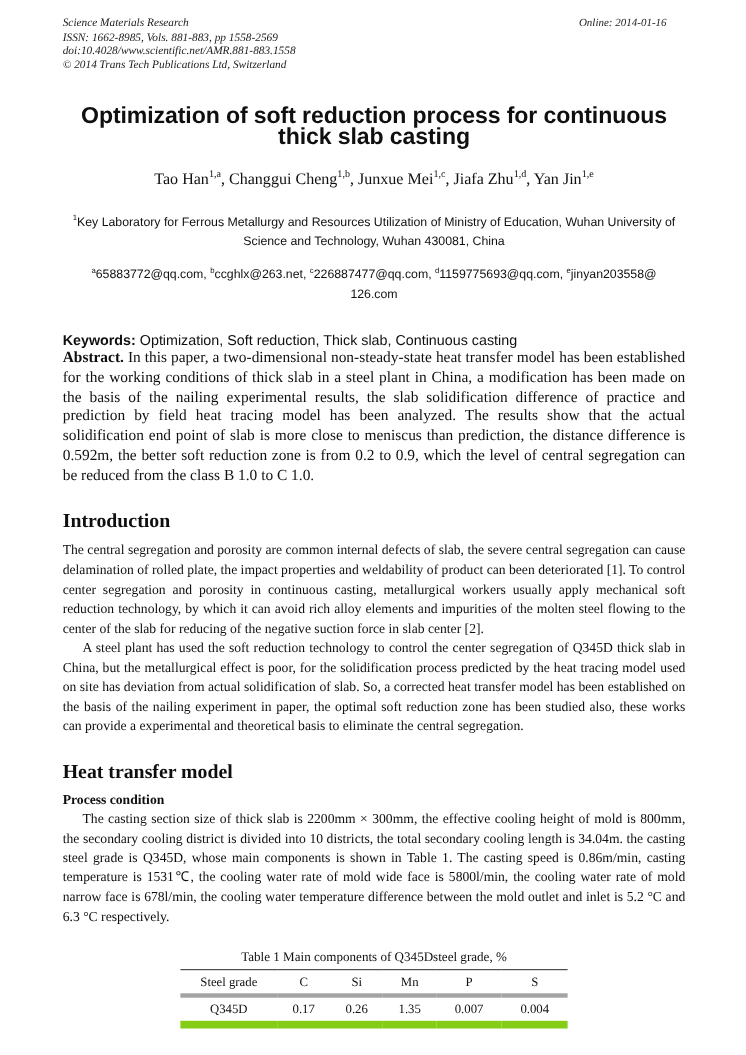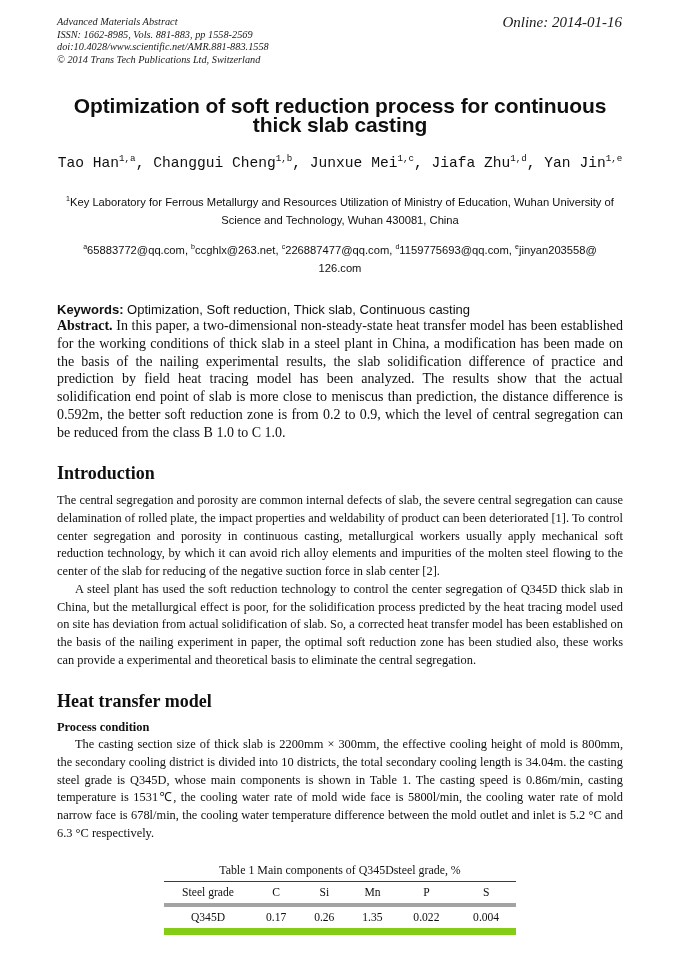--- a/index.html
+++ b/index.html
@@ -26,44 +26,44 @@
   .jhead {
     position: relative;
     font-family: "Liberation Serif", serif;
     font-style: italic;
     font-size: 10.3px;
     line-height: 12.6px;
     color: #1a1a1a;
   }
   .jhead .online {
     position: absolute;
-    right: 1px;
+    right: 17px;
     top: 0;
     font-family: "Liberation Serif", serif;
     font-style: italic;
-    font-size: 15px;
+    font-size: 10px;
     white-space: nowrap;
   }
   .jhead .jline { white-space: nowrap; }
 
   
   .title {
     margin-top: 30px;
     font-family: "Liberation Sans", sans-serif;
     font-weight: bold;
     font-size: 21px;
     line-height: 19px;
     text-align: center;
     letter-spacing: -0.1px;
   }
 
   
   .authors {
     margin-top: 20px;
-    font-family: Liberation Mono, monospace;
+    font-family: Liberation Serif, serif;
     font-size: 14.6px;
     line-height: 19px;
     text-align: center;
   }
   .authors sup, .affil sup, .emails sup {
     font-size: 0.63em;
     vertical-align: super;
     line-height: 0;
   }
 
@@ -160,21 +160,21 @@
   table.comp th.first, table.comp td.first { width: 84px; }
 </style>
 </head>
 <body>
 
 <div class="page">
   <div class="content">
 
     <div class="jhead">
       <div class="online">Online: 2014-01-16</div>
-      <div class="jline">Advanced Materials Abstract</div>
+      <div class="jline">Science Materials Research</div>
       <div class="jline">ISSN: 1662-8985, Vols. 881-883, pp 1558-2569</div>
       <div class="jline">doi:10.4028/www.scientific.net/AMR.881-883.1558</div>
       <div class="jline">© 2014 Trans Tech Publications Ltd, Switzerland</div>
     </div>
 
     <div class="title">Optimization of soft reduction process for continuous thick slab casting</div>
 
     <div class="authors" id="author-list"><span><span>Tao Han</span><sup>1,a</sup></span>, <span><span>Changgui Cheng</span><sup>1,b</sup></span>, <span><span>Junxue Mei</span><sup>1,c</sup></span>, <span><span>Jiafa Zhu</span><sup>1,d</sup></span>, <span><span>Yan Jin</span><sup>1,e</sup></span></div>
 
     <div class="affil" id="affiliation-line"><sup>1</sup><span>Key Laboratory for Ferrous Metallurgy and Resources Utilization of Ministry of Education, Wuhan University of Science and Technology, Wuhan 430081, China</span></div>
@@ -211,21 +211,21 @@
               <th>P</th>
               <th>S</th>
             </tr>
         </thead>
         <tbody id="t1-body">
             <tr>
               <td class="first">Q345D</td>
               <td>0.17</td>
               <td>0.26</td>
               <td>1.35</td>
-              <td>0.022</td>
+              <td>0.007</td>
               <td>0.004</td>
             </tr>
           </tbody>
       </table>
     </div>
 
   </div>
 </div>
 
 </body></html>

